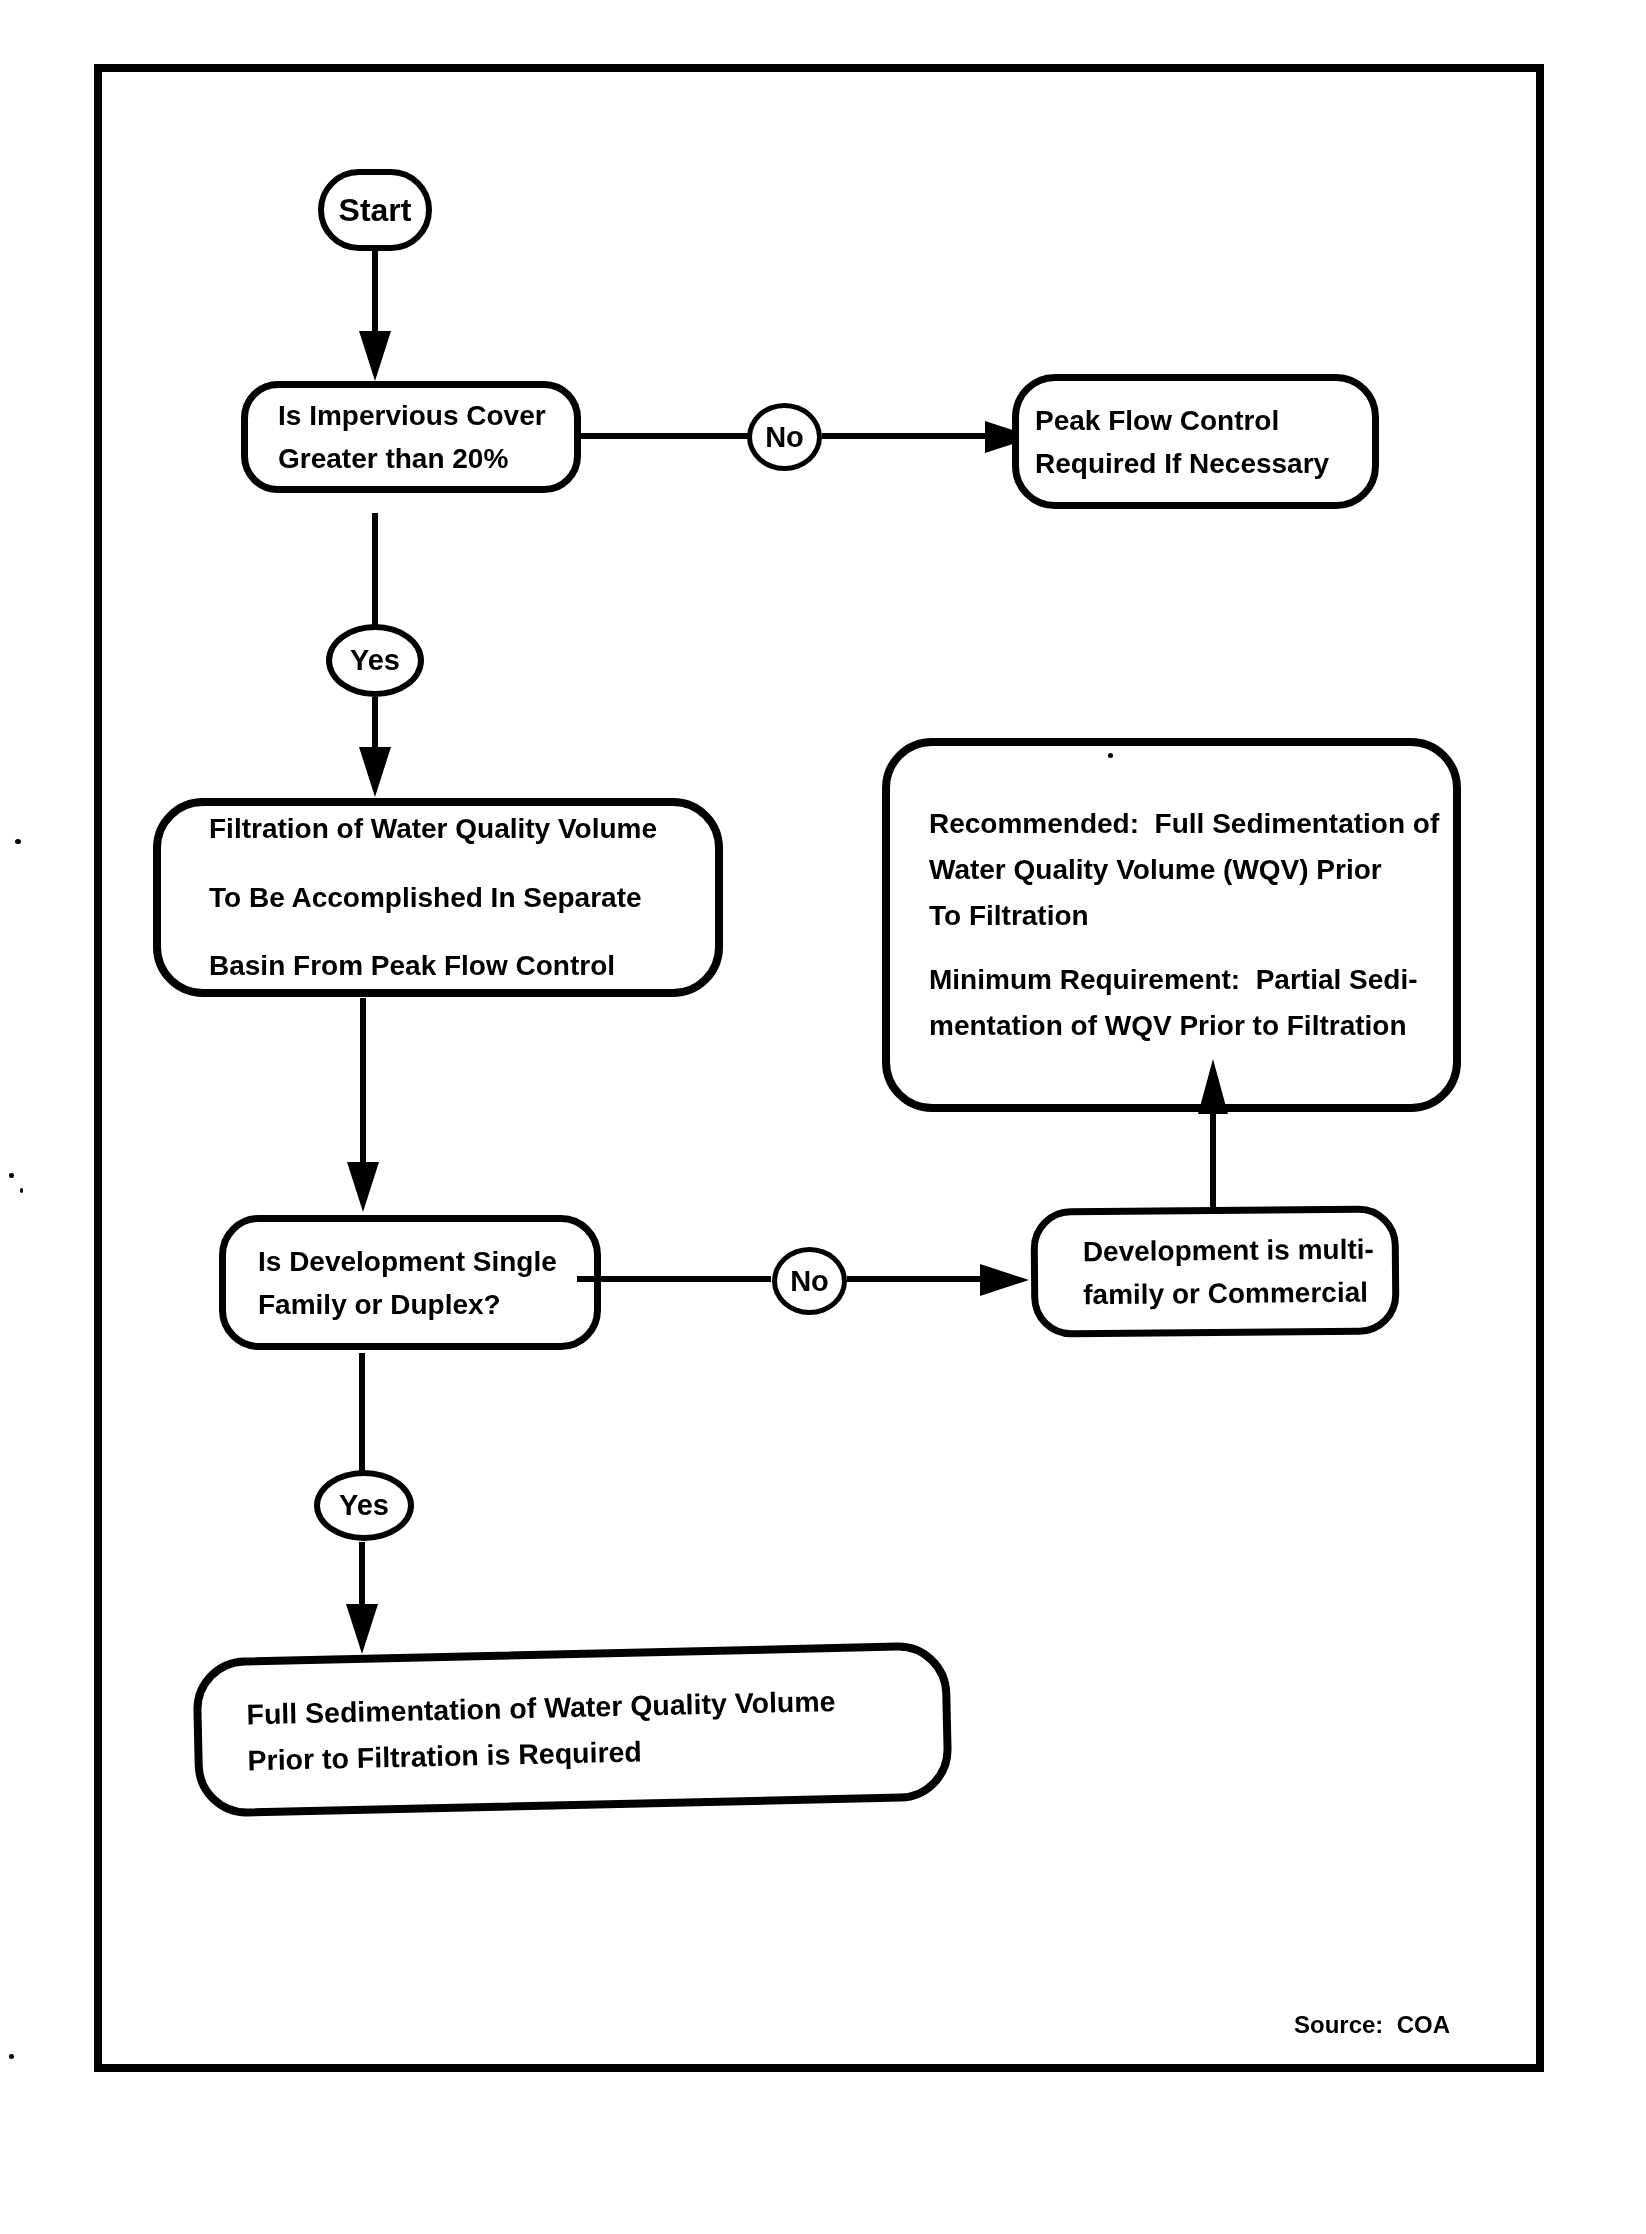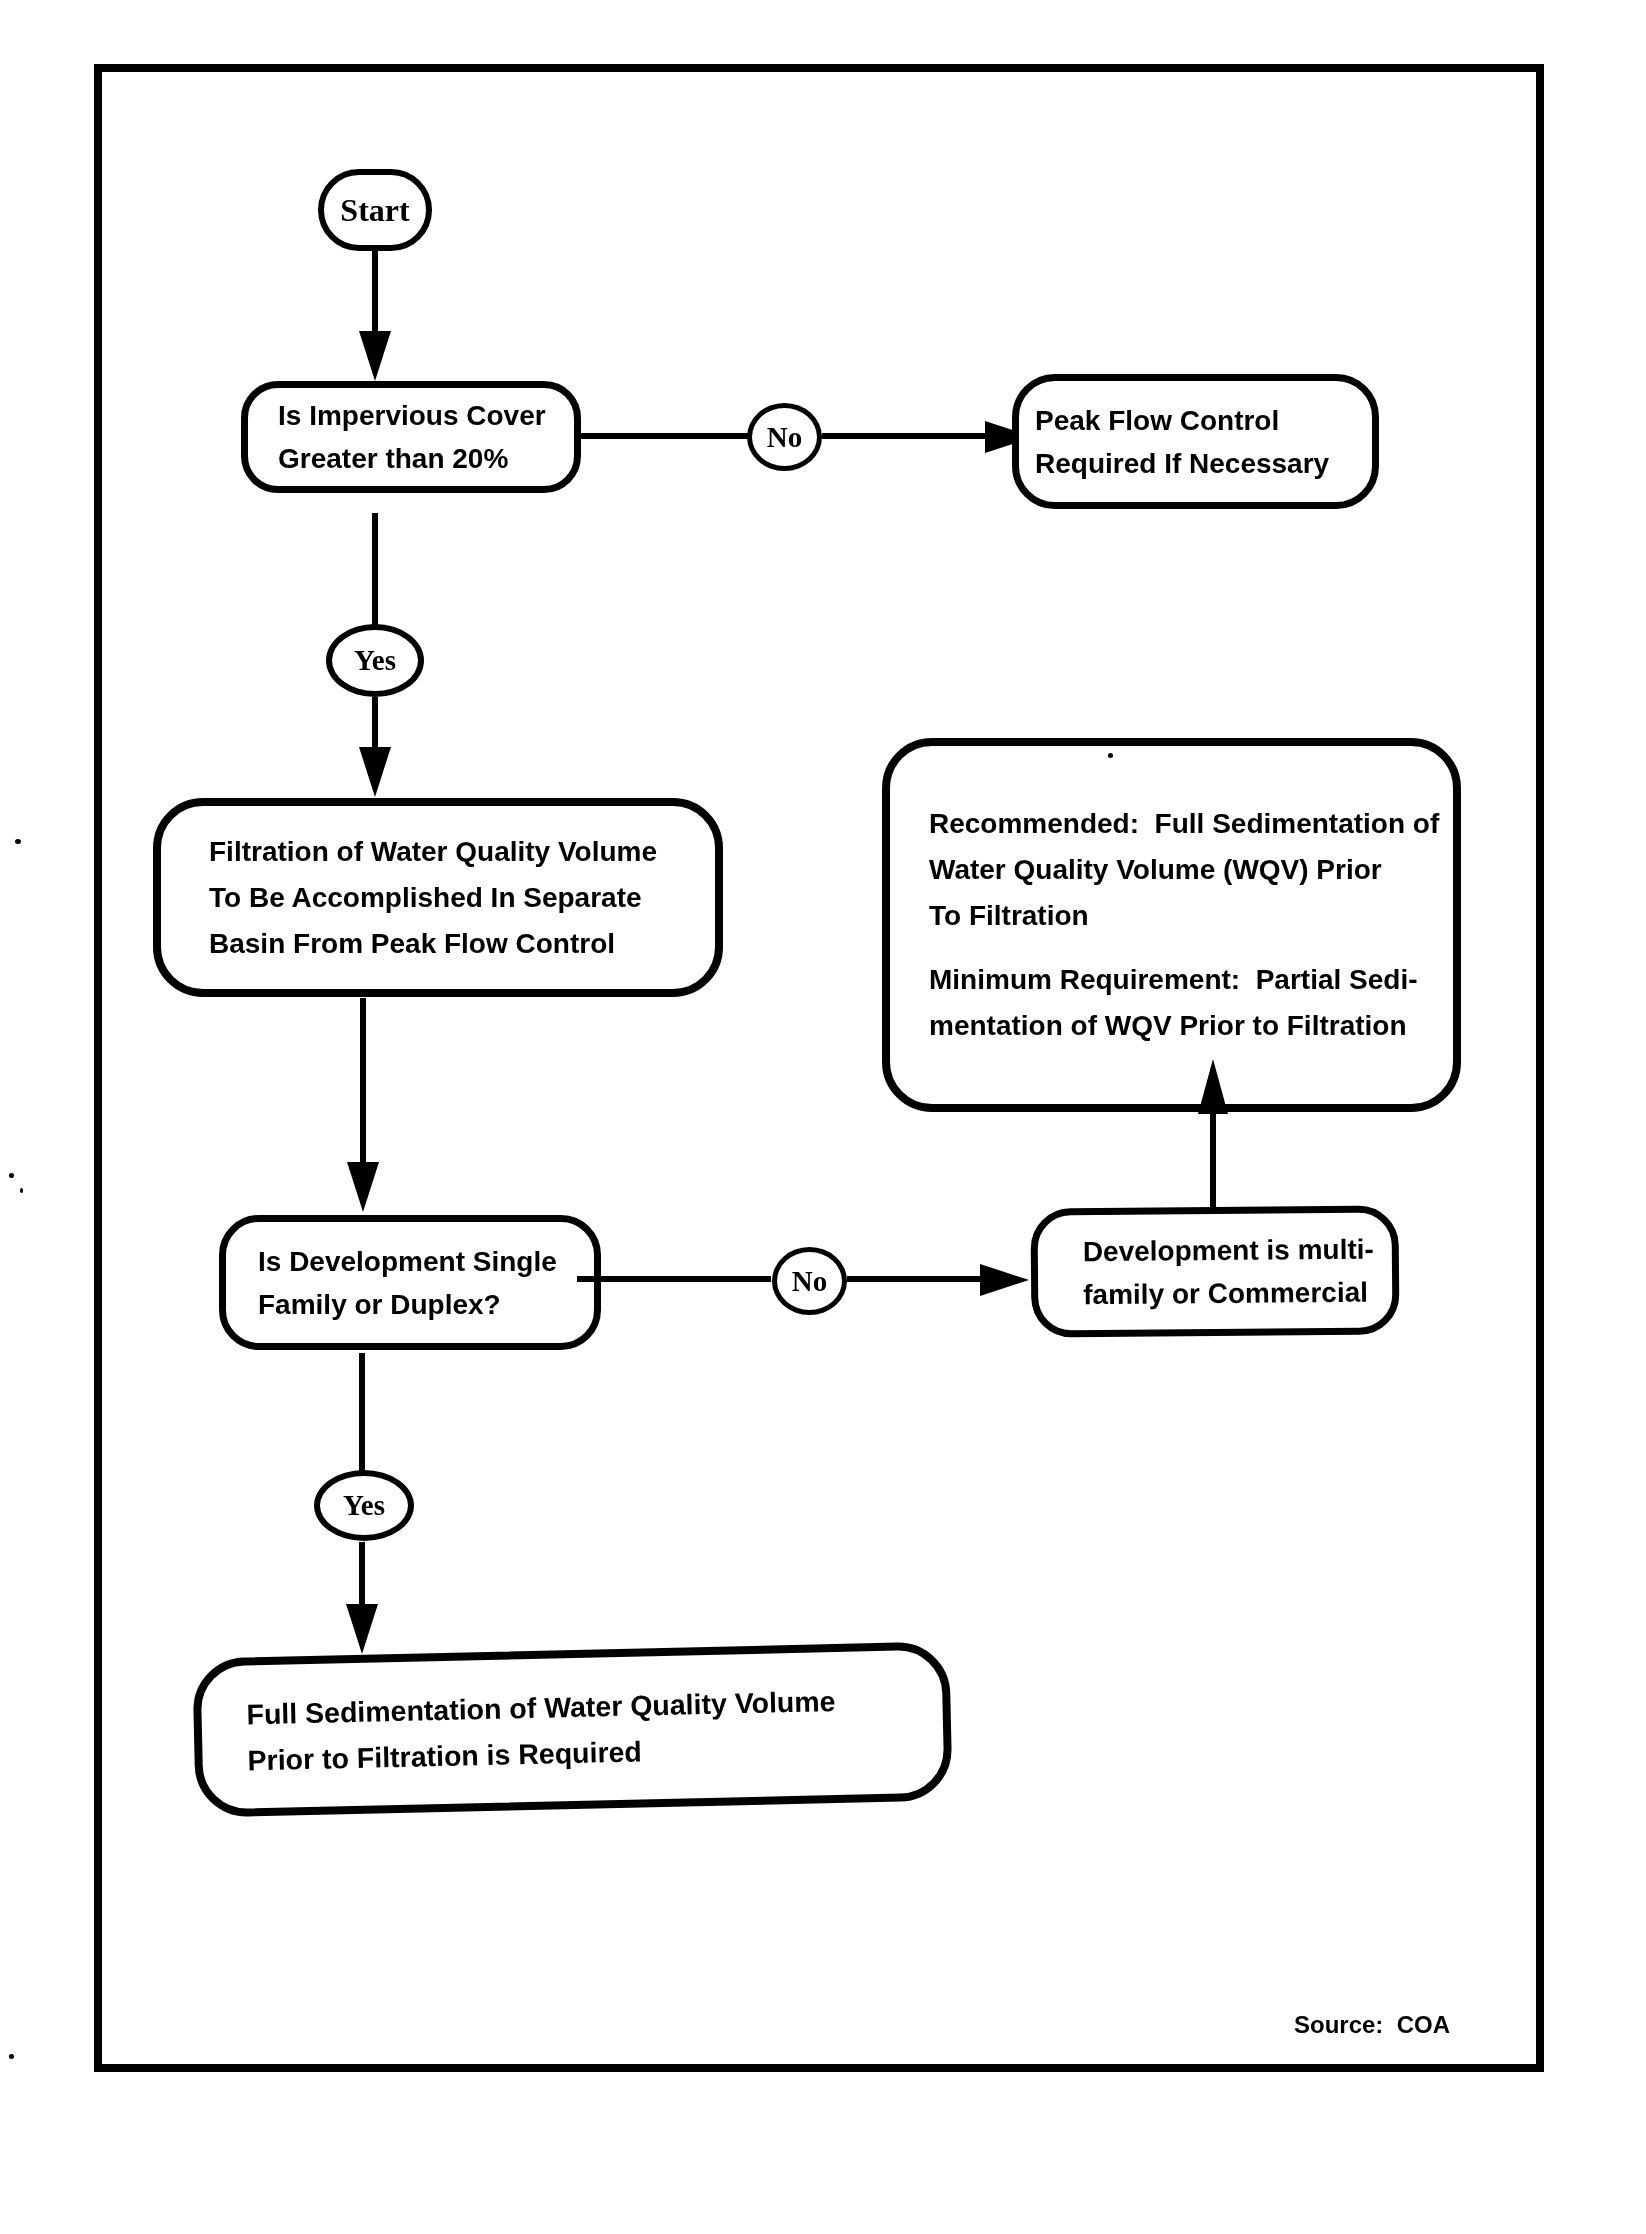--- a/index.html
+++ b/index.html
@@ -35,21 +35,20 @@
     position: absolute;
     border: 6.2px solid #000;
     border-radius: 50%;
     background: #fff;
     display: flex;
     align-items: center;
     justify-content: center;
     font-weight: 700;
     font-size: 29px;
     box-sizing: border-box;
-    font-family: Liberation Serif, serif;
   }
   .stadium { border-radius: 41px; }
   .vline, .hline { position: absolute; background: #000; }
   .arr { position: absolute; width: 0; height: 0; }
   .arr.down { border-left: 16px solid transparent; border-right: 16px solid transparent; border-top: 50px solid #000; }
   .arr.up   { border-left: 15px solid transparent; border-right: 15px solid transparent; border-bottom: 55px solid #000; }
   .arr.right{ border-top: 16px solid transparent; border-bottom: 16px solid transparent; border-left: 49px solid #000; }
   .dot { position: absolute; background: #000; border-radius: 50%; }
   #source-label {
     position: absolute;
@@ -92,21 +91,21 @@
     <div class="tline">Required If Necessary</div>
   </div>
 
   <div class="vline" style="left:372px; top:513px; width:6.2px; height:114px;"></div>
   <div class="oval" style="left:326px; top:624px; width:98px; height:73px;">
     <span class="tline">Yes</span>
   </div>
   <div class="vline" style="left:372px; top:697px; width:6.2px; height:52px;"></div>
   <div class="arr down" style="left:359px; top:747px;"></div>
 
-  <div class="node" style="left:153px; top:798px; width:570px; height:199px; border-width:8px; border-radius:50px; padding-left:48px; line-height:46px;">
+  <div class="node" style="left:153px; top:798px; width:570px; height:199px; border-width:8px; border-radius:50px; padding-left:48px; line-height:46px;justify-content:space-between;">
     <div class="tline">Filtration of Water Quality Volume</div>
     <div class="tline">To Be Accomplished In Separate</div>
     <div class="tline">Basin From Peak Flow Control</div>
   </div>
 
   <div class="node" style="left:882px; top:738px; width:579px; height:374px; border-width:8px; border-radius:50px; padding-left:39px; line-height:46px;">
     <div class="tline">Recommended:  Full Sedimentation of</div>
     <div class="tline">Water Quality Volume (WQV) Prior</div>
     <div class="tline">To Filtration</div>
     <div class="gap"></div>

